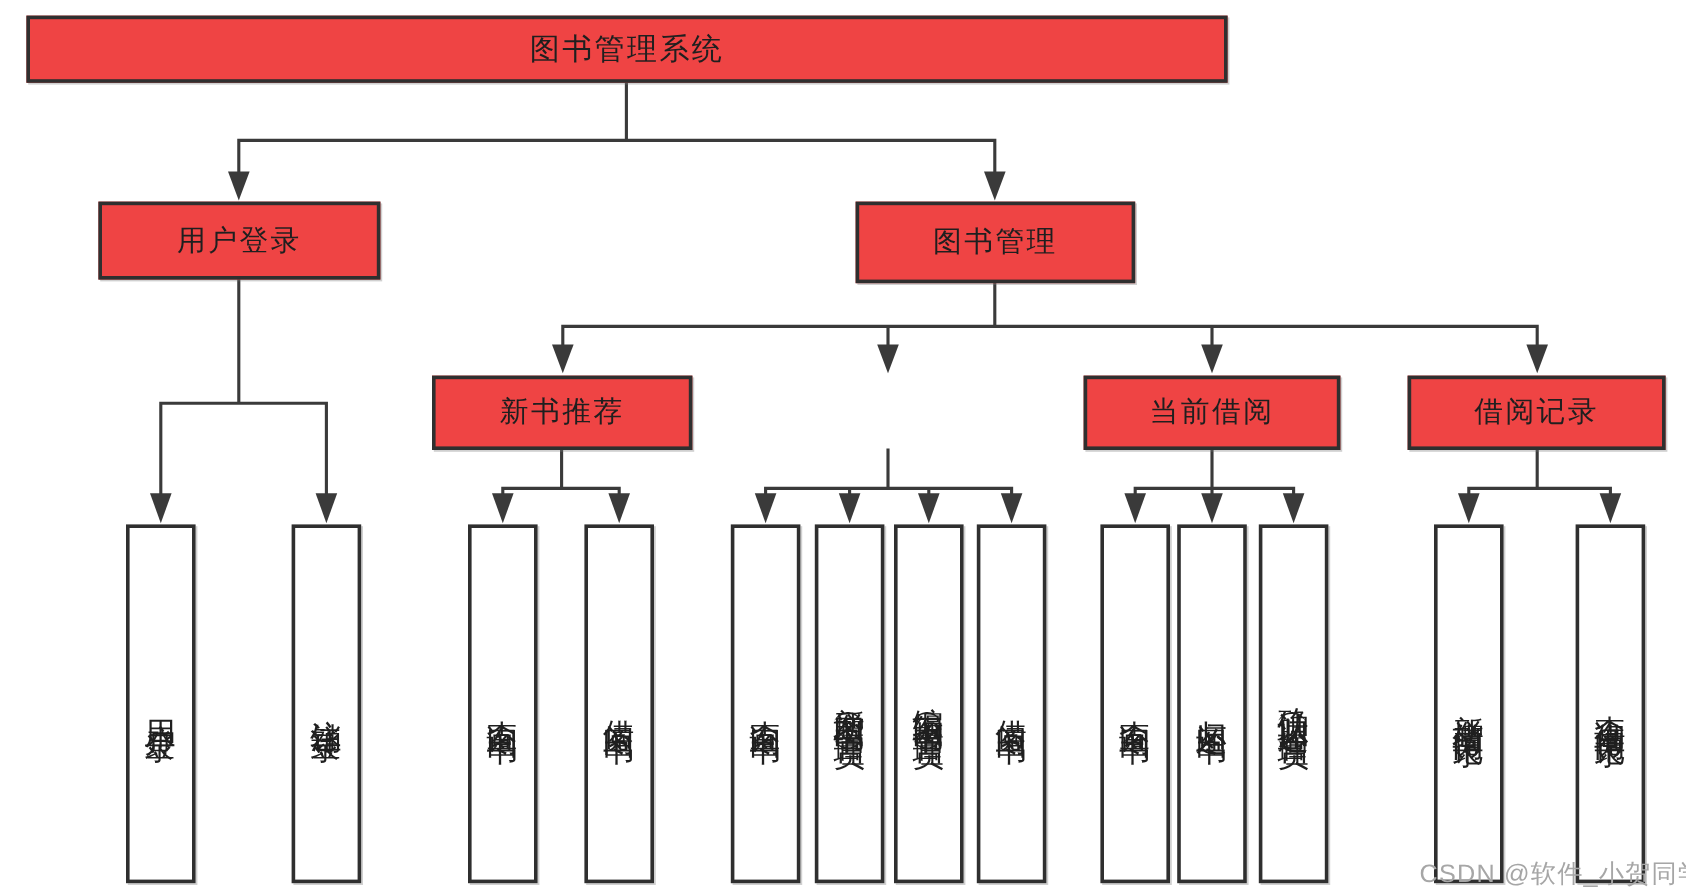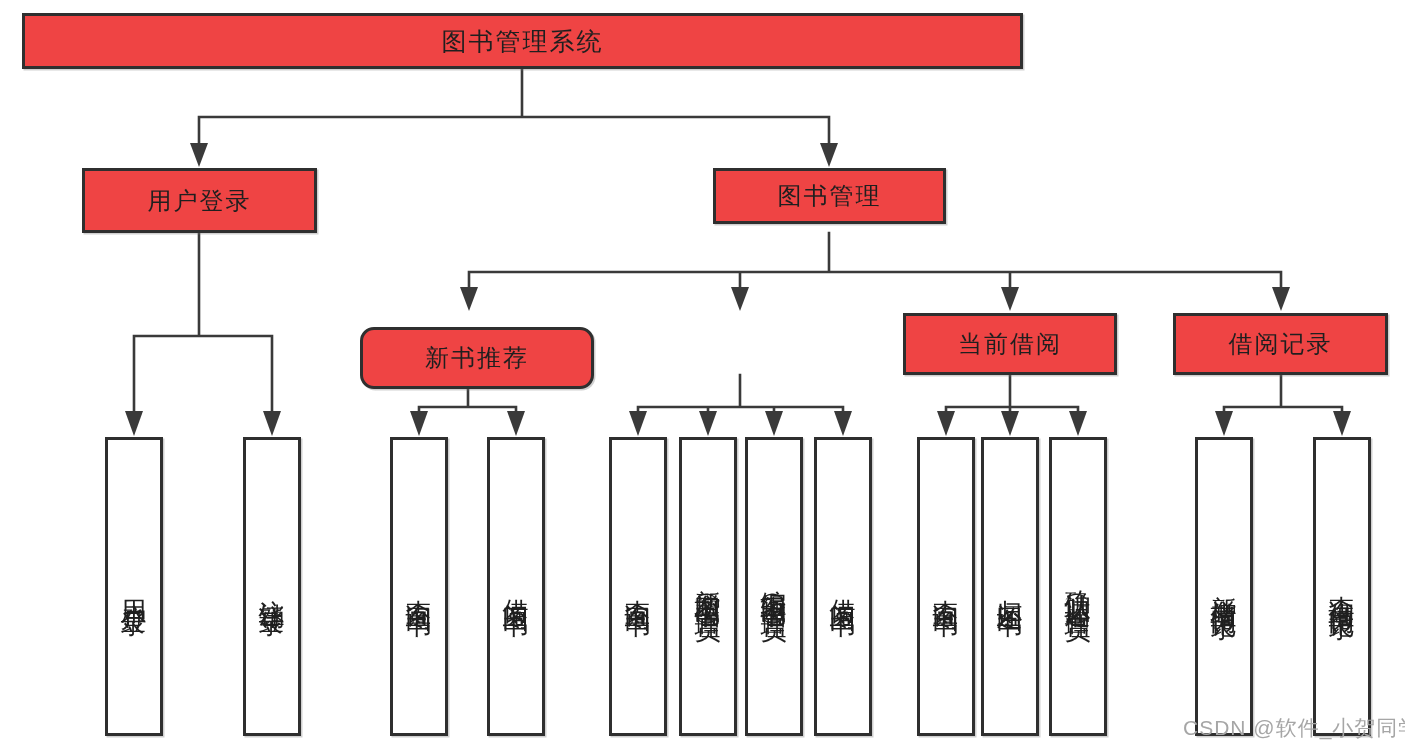--- a/index.html
+++ b/index.html
@@ -80,23 +80,23 @@
     <polygon points="1069,411 1087,411 1078,436"></polygon>
 
     <path d="M1281 375 V407 M1224 407 H1342 M1224 407 V413 M1342 407 V413"></path>
     <polygon points="1215,411 1233,411 1224,436"></polygon>
     <polygon points="1333,411 1351,411 1342,436"></polygon>
   </svg>
 
   <div class="node root" style="left:22px;top:13px;width:1001px;height:56px;">图书管理系统</div>
 
   <div class="node" style="left:82px;top:168px;width:235px;height:65px;">用户登录</div>
-  <div class="node" style="left:713px;top:168px;width:233px;height:56px;">图书管理</div>
+  <div class="node" style="left:713px;top:168px;width:233px;height:68px;">图书管理</div>
 
-  <div class="node" style="left:360px;top:327px;width:234px;height:62px;border-radius:14px;">新书推荐</div>
+  <div class="node" style="left:360px;top:313px;width:217px;height:62px;">新书推荐</div>
   <div class="node" style="left:1173px;top:313px;width:215px;height:62px;">借阅记录</div>
   <div class="node" style="left:903px;top:313px;width:214px;height:62px;">当前借阅</div>
 
   <div class="leaf" style="left:105px;">用户登录</div>
   <div class="leaf" style="left:243px;">注销登录</div>
 
   <div class="leaf" style="left:390px;">查询图书</div>
   <div class="leaf" style="left:487px;">借阅图书</div>
 
   <div class="leaf" style="left:609px;">查询图书</div>

